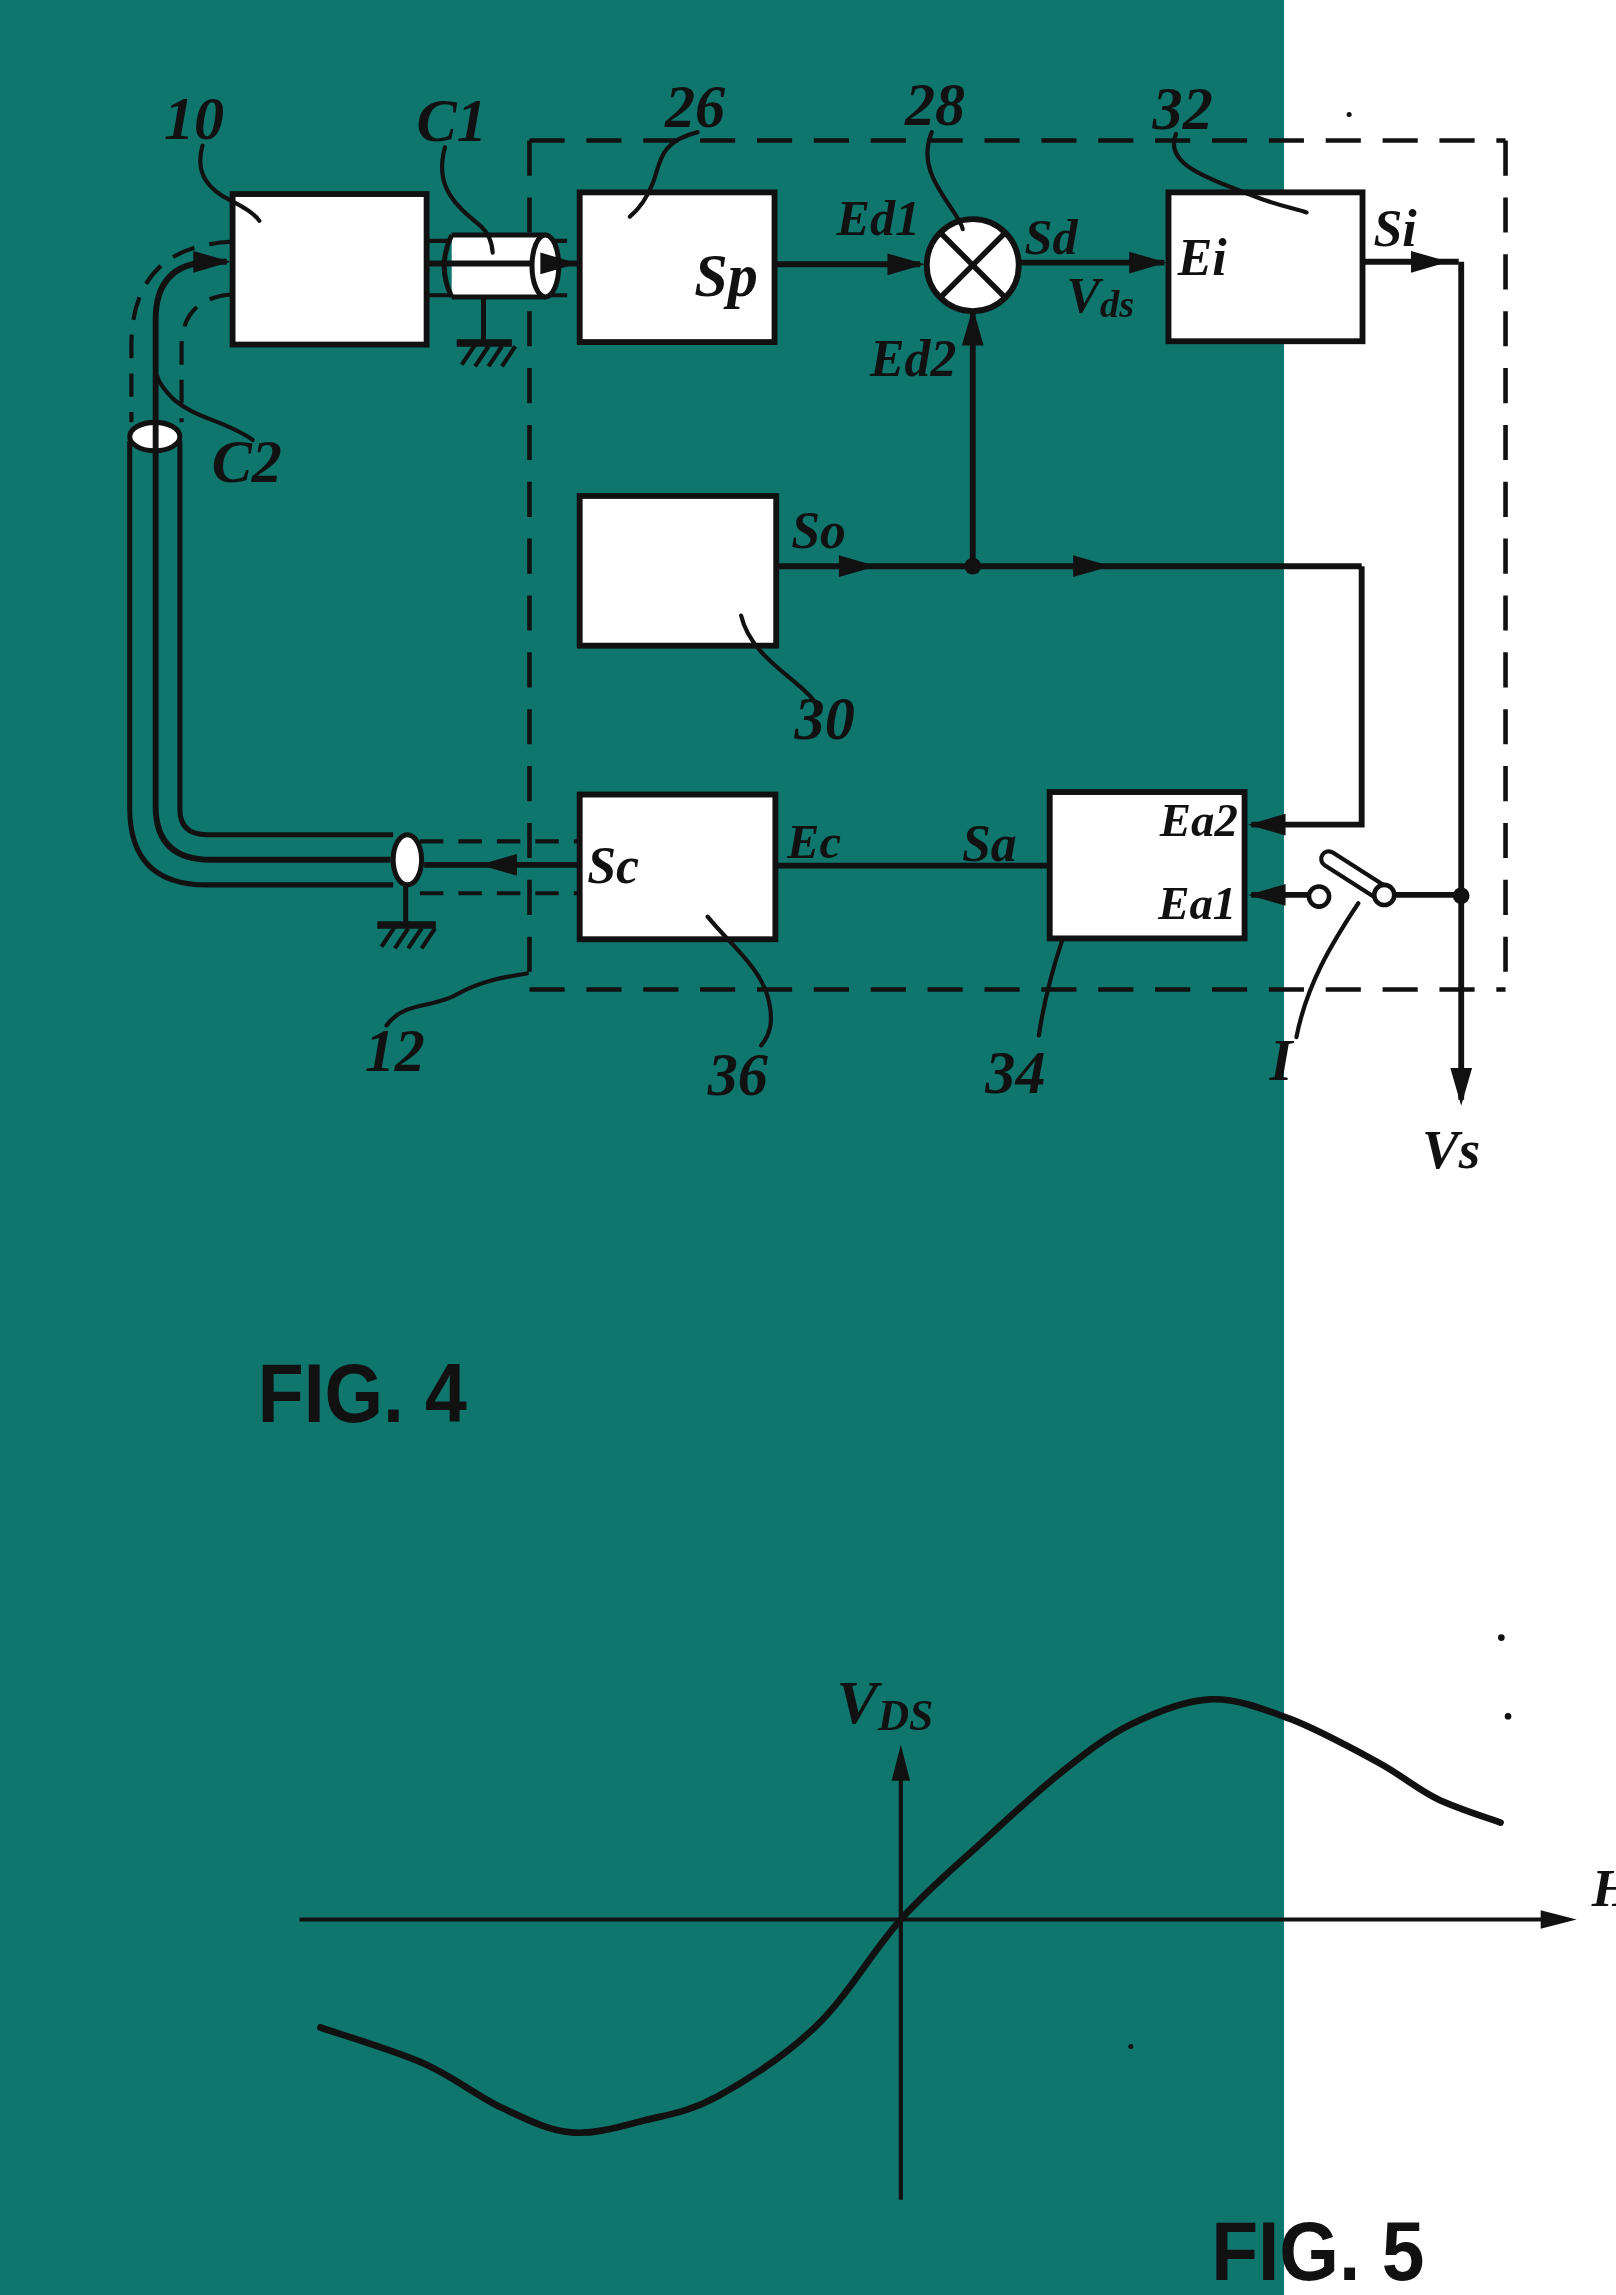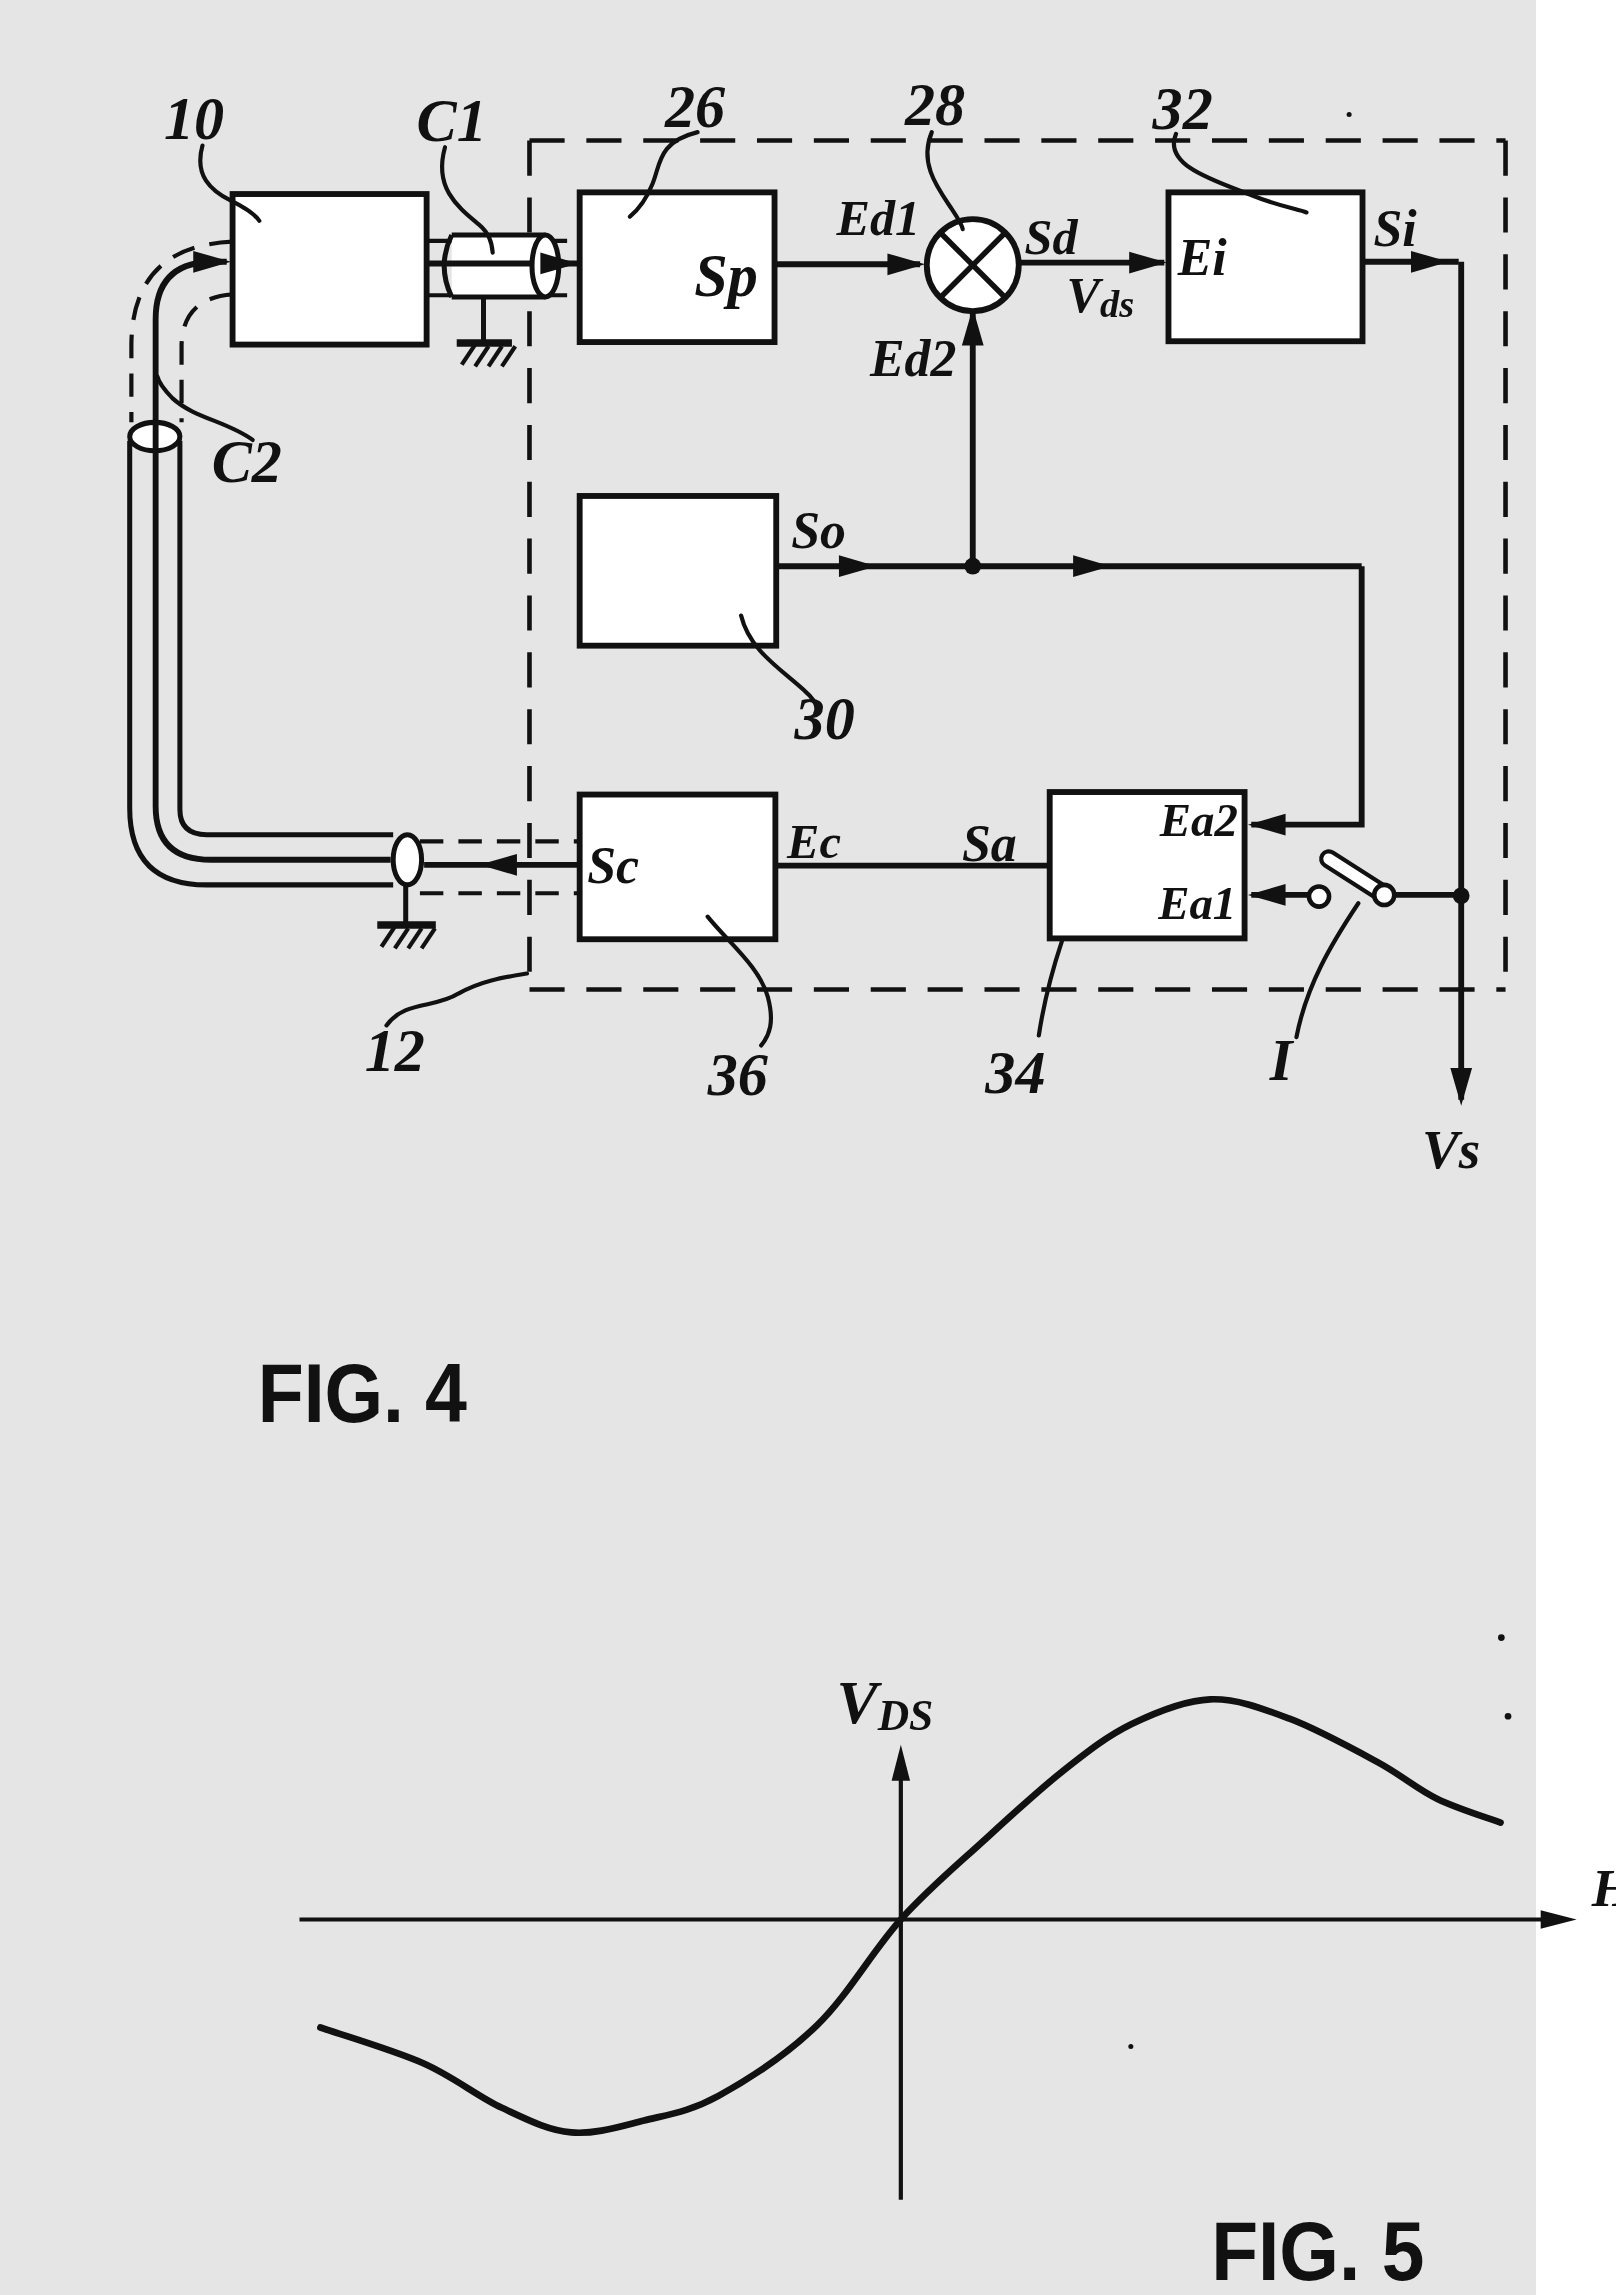--- a/index.html
+++ b/index.html
@@ -1,16 +1,16 @@
 <!DOCTYPE html>
 <html style="font-size:13.4px"><head>
 <meta charset="utf-8">
 <style>
   html,body{margin:0;padding:0;background:#ffffff;}
-  .page{width:1536px;height:2295px;position:relative;background:#e5e5e5;}
+  .page{width:1284px;height:2295px;position:relative;background:#0f766e;}
   svg{display:block;}
   .hw{font-family:"Liberation Serif",serif;font-style:italic;font-weight:bold;fill:#111;}
   .cap{font-family:"Liberation Sans",sans-serif;font-weight:bold;fill:#111;font-style:normal;}
   .stroke{stroke:#111;fill:none;}
 </style>
 </head>
 <body>
 
 <div class="page">
 <svg width="1616" height="2295" viewBox="0 0 1932 2744" xmlns="http://www.w3.org/2000/svg">

